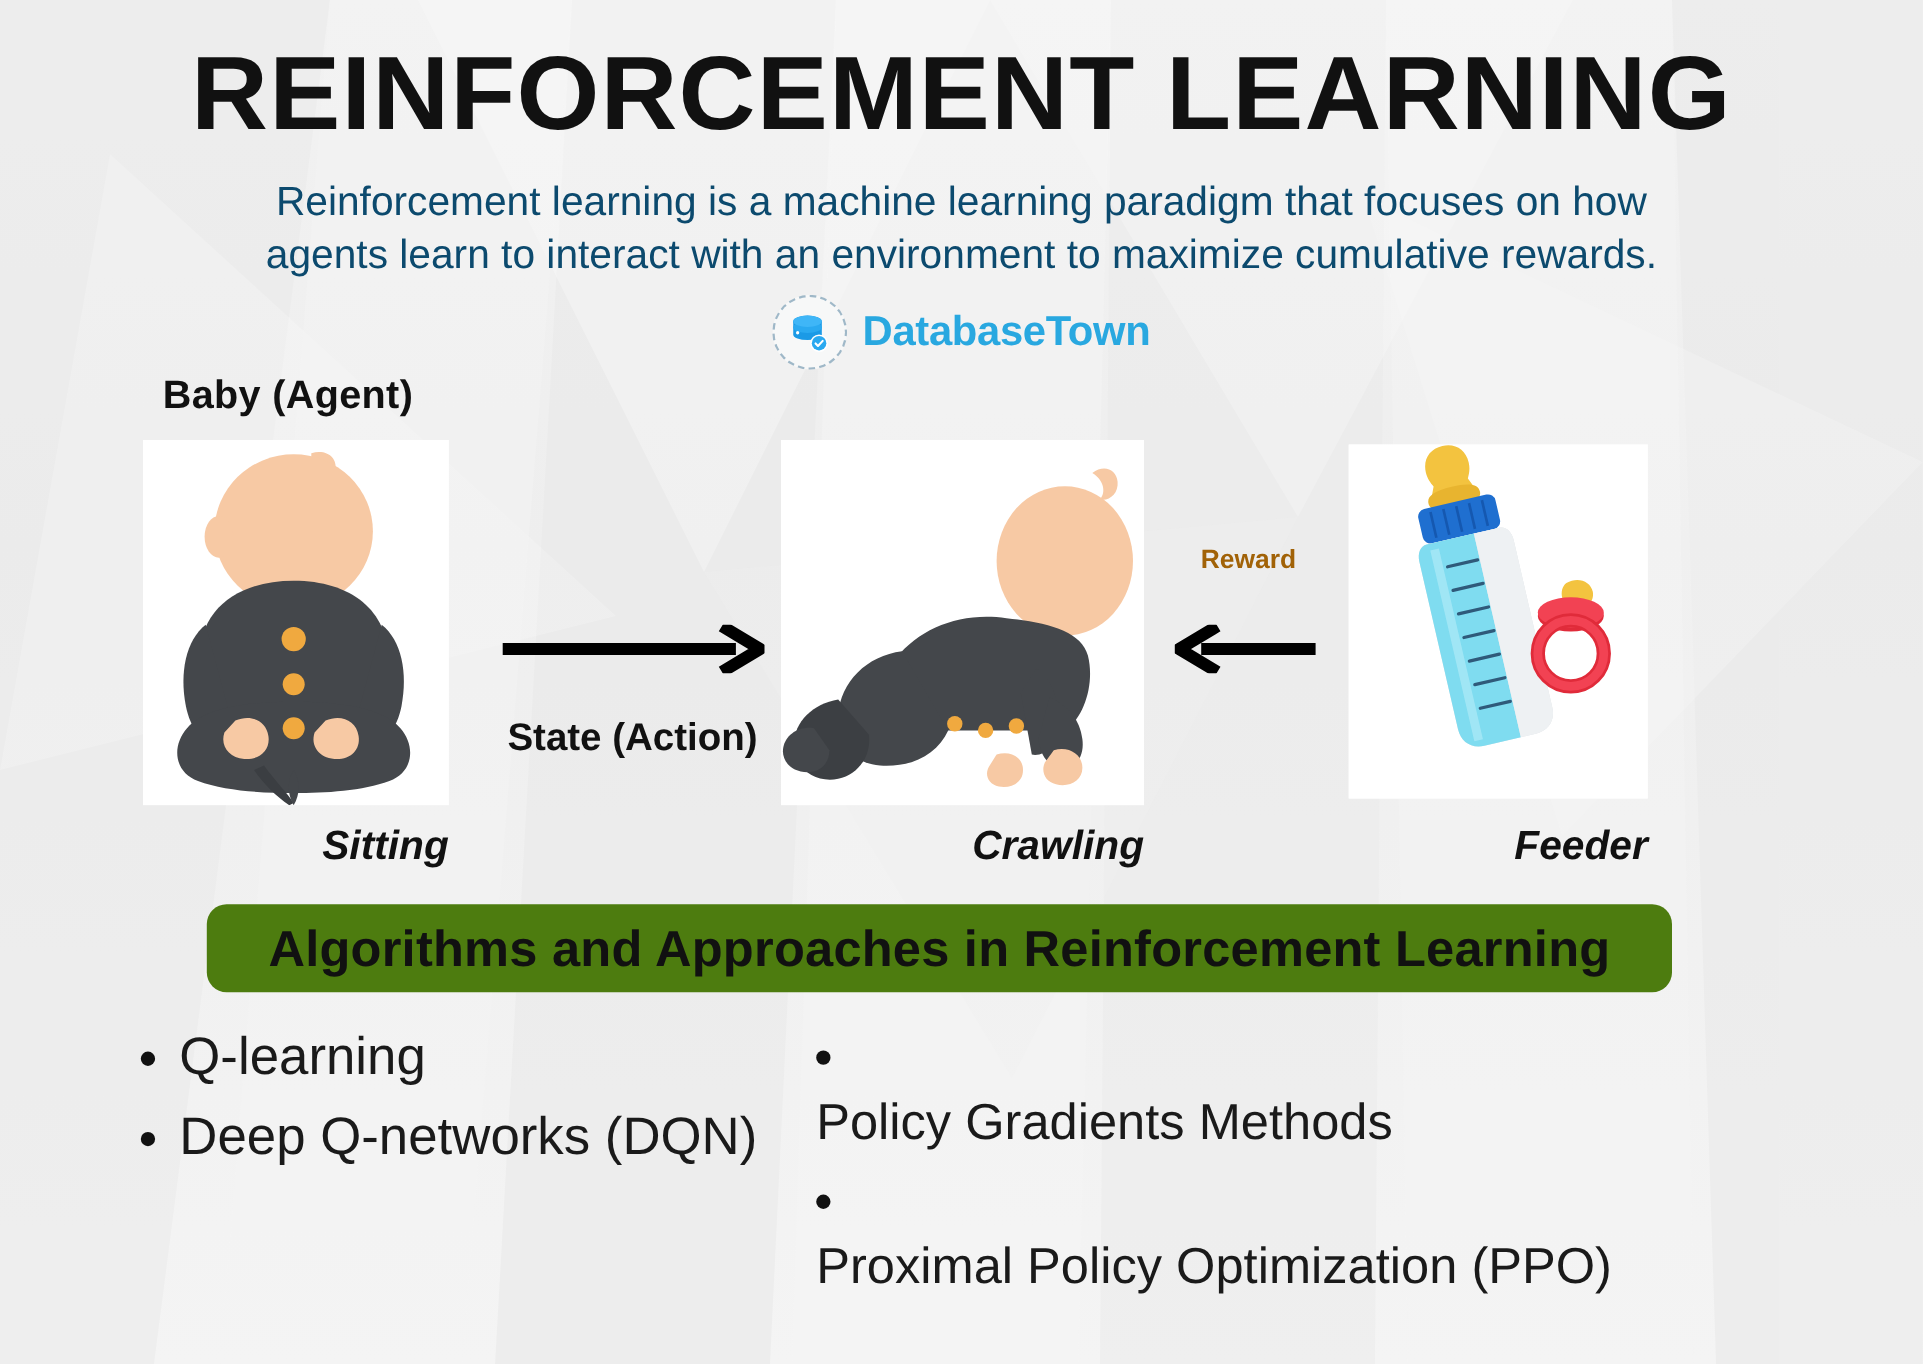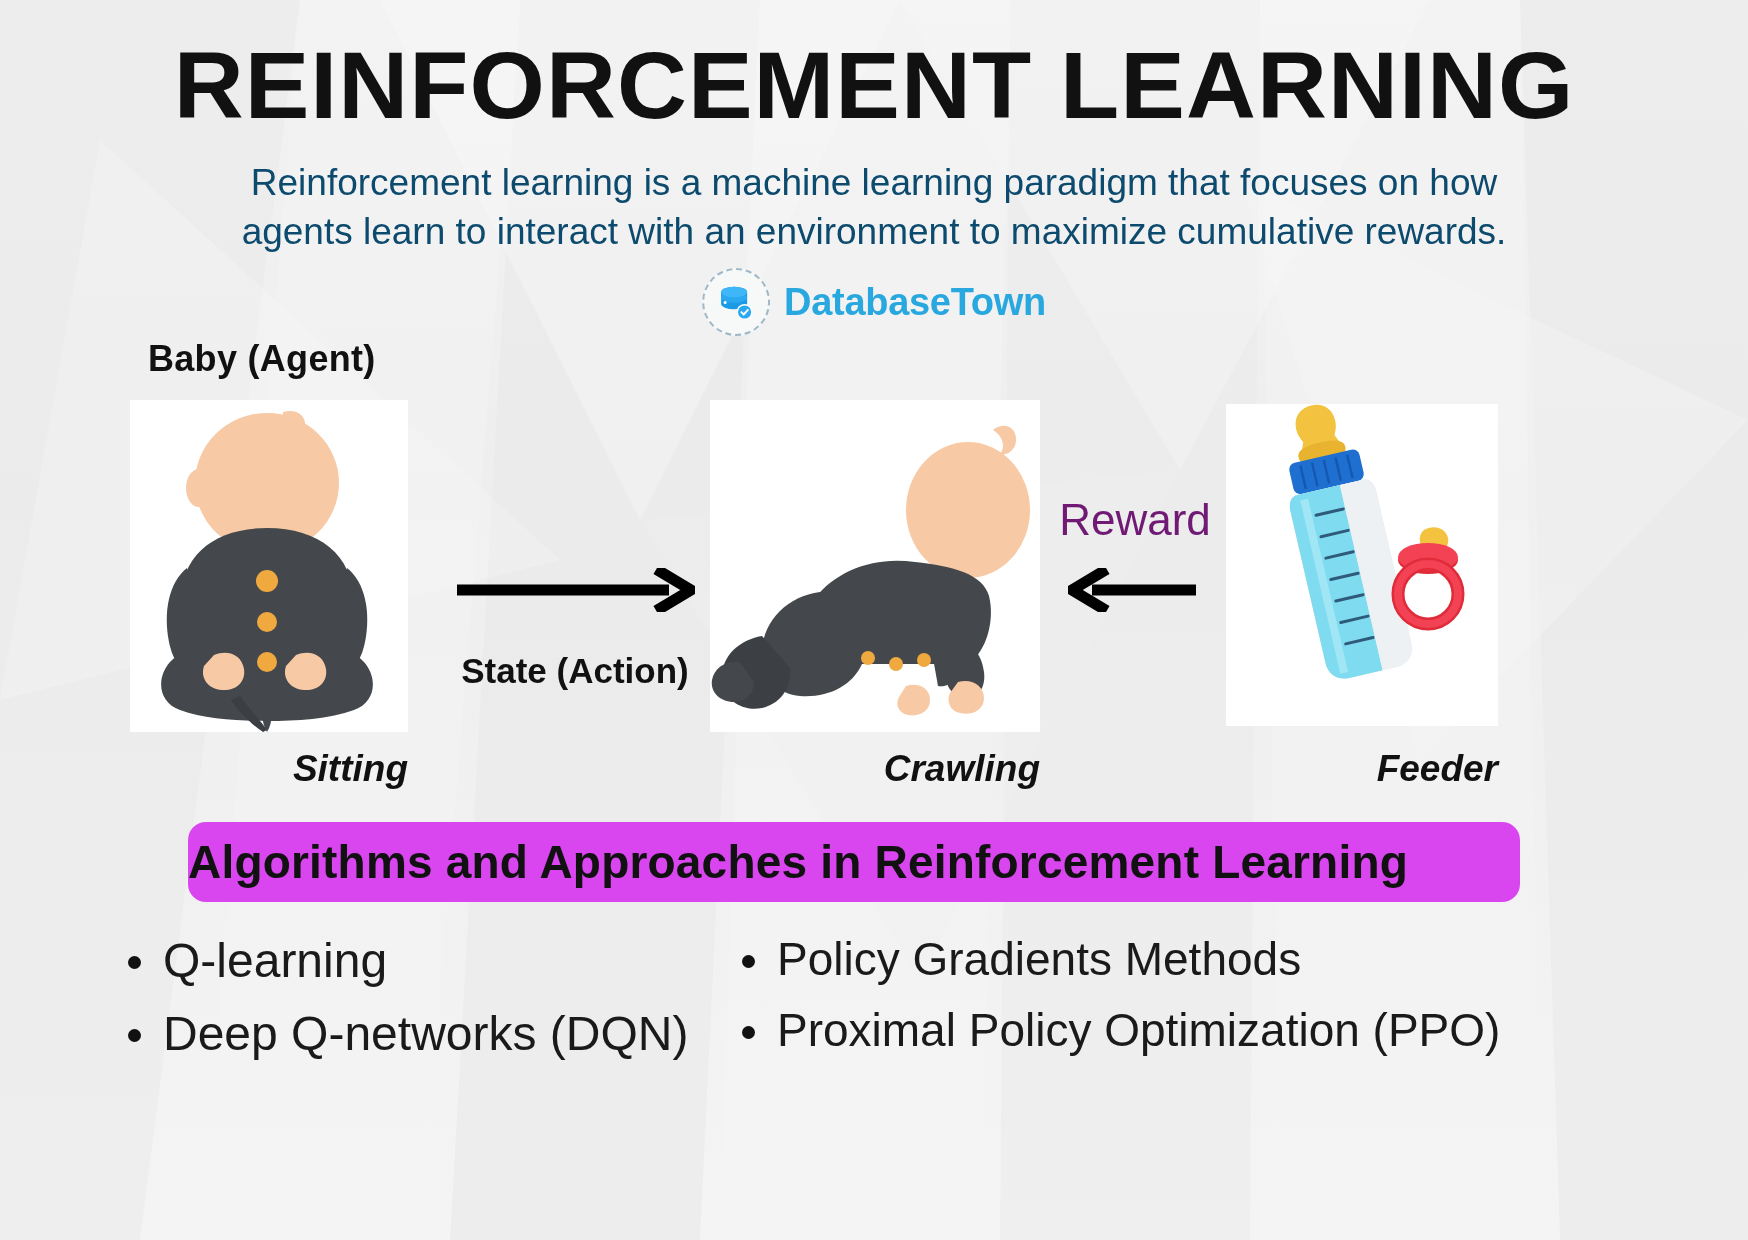--- a/index.html
+++ b/index.html
@@ -104,51 +104,51 @@
 
   .lbl-state {
     position:absolute; left:435px; top:651px; width:280px;
     text-align:center;
     font-size:35px; font-weight:bold; color:#111;
     font-family:"Liberation Sans Narrow","Liberation Sans",sans-serif;
   }
   .lbl-reward {
     position:absolute; left:1055px; top:495px; width:160px;
     text-align:center;
-    font-size:44px; font-weight:normal; color:#701a75;
+    font-size:24px; font-weight:bold; color:#a16207;
     font-family:"Liberation Sans Narrow","Liberation Sans",sans-serif;
   }
 
   
   .algo-bar {
     position:absolute; left:188px; top:822px;
     width:1332px; height:80px;
-    background:#d946ef;
+    background:#4d7c0f;
     border-radius:18px;
-    display:flex; align-items:center; justify-content:flex-start;
+    display:flex; align-items:center; justify-content:center;
   }
   .algo-bar-text {
     font-family:"Liberation Sans Narrow","Liberation Sans",sans-serif;
     font-weight:bold; font-size:46px; color:#111;
     letter-spacing:.2px;
   }
 
   .bullets { position:absolute; }
   #bullets-left  { left:128px; top:930px; width:700px; }
   #bullets-right { left:742px; top:930px; width:880px; }
 
   .bullets ul { list-style:none; }
   .bullets li {
     display:flex; align-items:flex-start; gap:22px;
     font-family:"Liberation Sans Narrow","Liberation Sans",sans-serif;
     color:#1a1a1a;
     margin-bottom:12px;
   }
   #bullets-left li  { font-size:48px; line-height:1.28; }
-  #bullets-right li { font-size:46px; line-height:1.28; }
+  #bullets-right li { font-size:46px; line-height:1.28;flex-direction:column; }
   .dot {
     flex:none;
     width:13px; height:13px; border-radius:50%;
     background:#111; margin-top:26px;
   }
   #bullets-right .dot { margin-top:25px; }
 </style>
 </head>
 <body>
 

